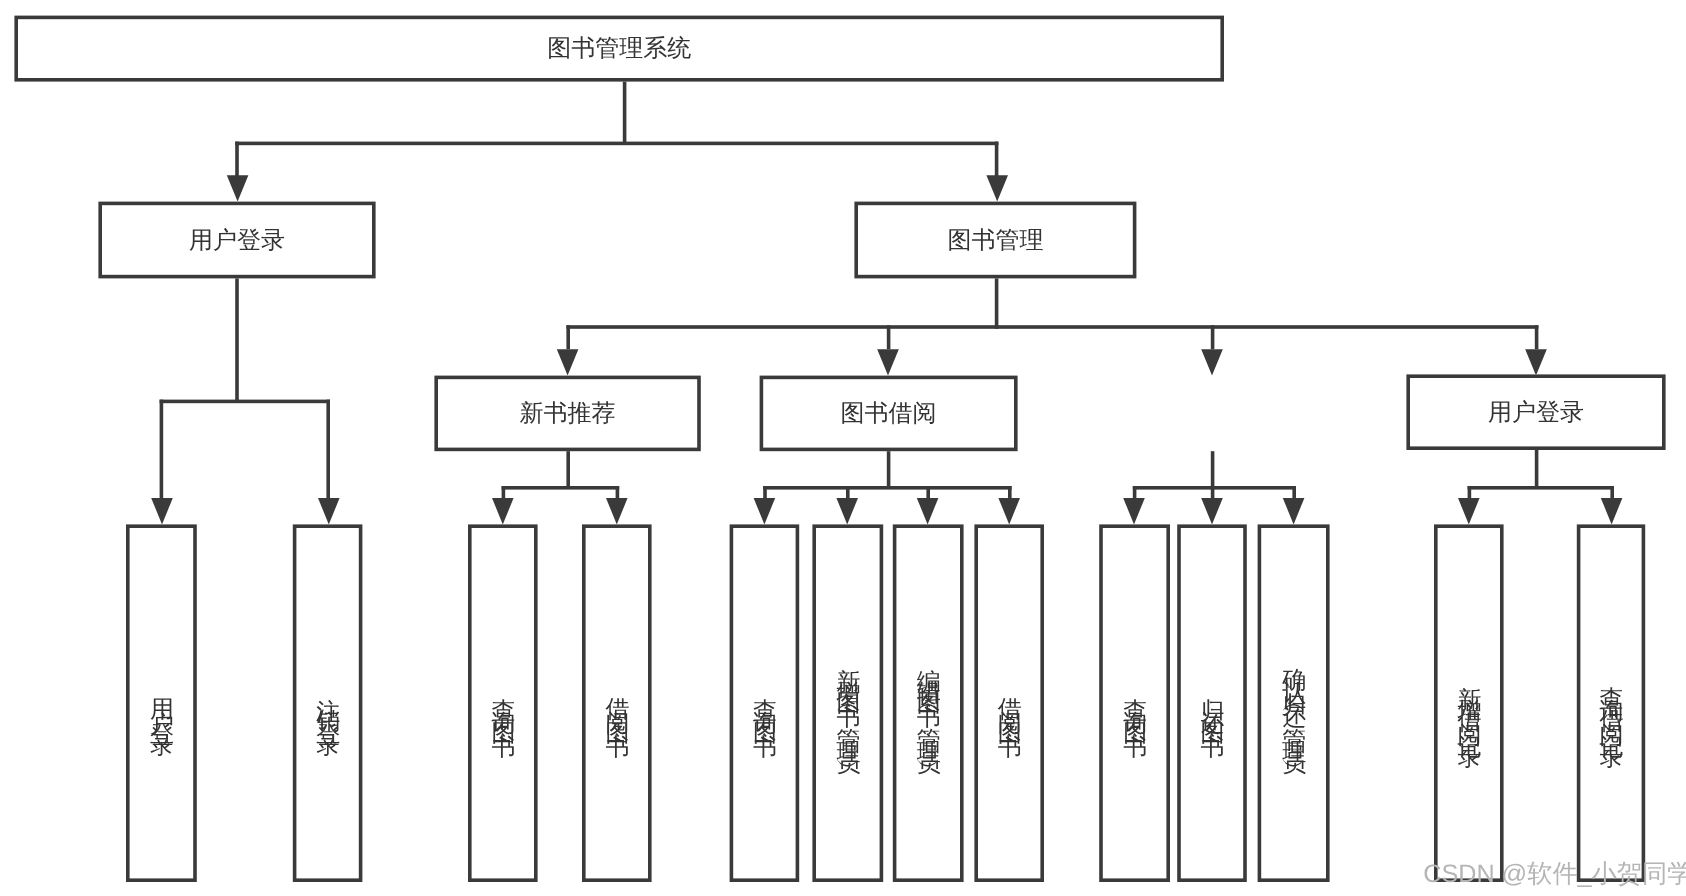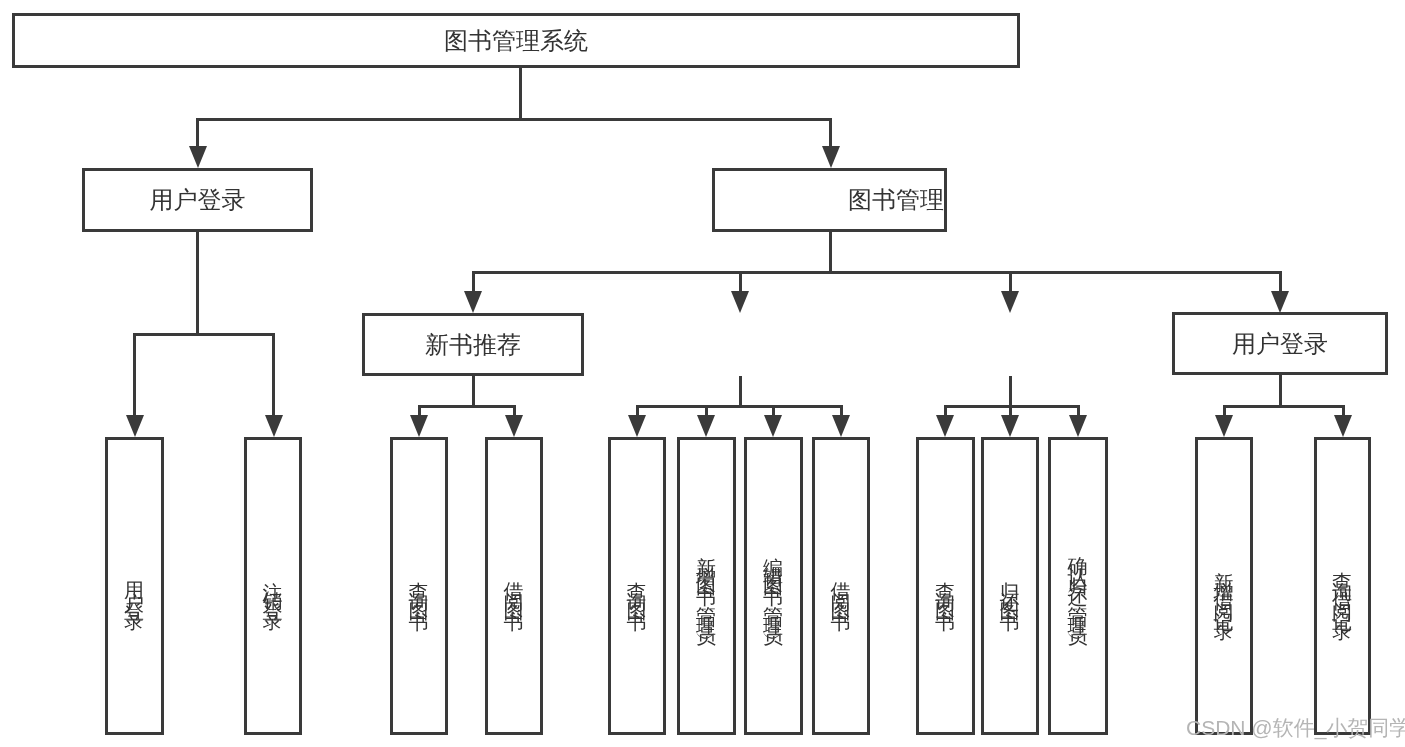--- a/index.html
+++ b/index.html
@@ -9,21 +9,21 @@
     font-family:"Liberation Sans","DejaVu Sans",sans-serif;
     overflow:hidden;
   }
   .canvas{position:relative;width:1405px;height:747px;background:var(--bg,#ffffff);}
   .box{
     position:absolute;box-sizing:border-box;
     border:3px solid var(--line,#3a3a3a);
     background:#ffffff;
     display:flex;align-items:center;justify-content:center;
     color:var(--text,#333333);
-    font-size:24px;
+    font-size:20px;
   }
   .vbox{font-size:20px;}
   .vbox .vtxt{
     writing-mode:vertical-lr;
     text-orientation:mixed;
     letter-spacing:10px;
     line-height:1;
     white-space:nowrap;
   }
   .vl{position:absolute;width:3px;background:var(--line,#3a3a3a);}
@@ -53,21 +53,21 @@
   <div class="vl" style="left:519px;top:68px;height:51px;"></div>
   <div class="hl" style="left:196px;top:118px;width:636px;"></div>
   <div class="vl" style="left:196px;top:118px;height:30px;"></div>
   <div class="ar" style="left:189px;top:146px;"></div>
   <div class="vl" style="left:829px;top:118px;height:30px;"></div>
   <div class="ar" style="left:822px;top:146px;"></div>
 
   <div class="box" style="left:82px;top:168px;width:231px;height:64px;">
     <span>用户登录</span>
   </div>
-  <div class="box" style="left:712px;top:168px;width:235px;height:64px;justify-content:flex-end;">
+  <div class="box" style="left:712px;top:168px;width:235px;height:64px;">
     <span>图书管理</span>
   </div>
 
   <div class="vl" style="left:196px;top:232px;height:103px;"></div>
   <div class="hl" style="left:133px;top:333px;width:142px;"></div>
   <div class="vl" style="left:133px;top:333px;height:82px;"></div>
   <div class="ar" style="left:126px;top:415px;"></div>
   <div class="vl" style="left:272px;top:333px;height:82px;"></div>
   <div class="ar" style="left:265px;top:415px;"></div>
 
@@ -77,20 +77,23 @@
   <div class="ar" style="left:464px;top:291px;"></div>
   <div class="vl" style="left:739px;top:271px;height:20px;"></div>
   <div class="ar" style="left:731px;top:291px;"></div>
   <div class="vl" style="left:1009px;top:271px;height:20px;"></div>
   <div class="ar" style="left:1001px;top:291px;"></div>
   <div class="vl" style="left:1279px;top:271px;height:20px;"></div>
   <div class="ar" style="left:1271px;top:291px;"></div>
 
   <div class="box" style="left:362px;top:313px;width:222px;height:63px;">
     <span>新书推荐</span>
+  </div>
+  <div class="box" style="left:633px;top:313px;width:215px;height:63px;">
+    <span>图书借阅</span>
   </div>
   <div class="box" style="left:1172px;top:312px;width:216px;height:63px;">
     <span>用户登录</span>
   </div>
 
   <div class="vl" style="left:472px;top:376px;height:31px;"></div>
   <div class="hl" style="left:418px;top:405px;width:98px;"></div>
   <div class="vl" style="left:418px;top:405px;height:11px;"></div>
   <div class="ar" style="left:410px;top:415px;"></div>
   <div class="vl" style="left:513px;top:405px;height:11px;"></div>

